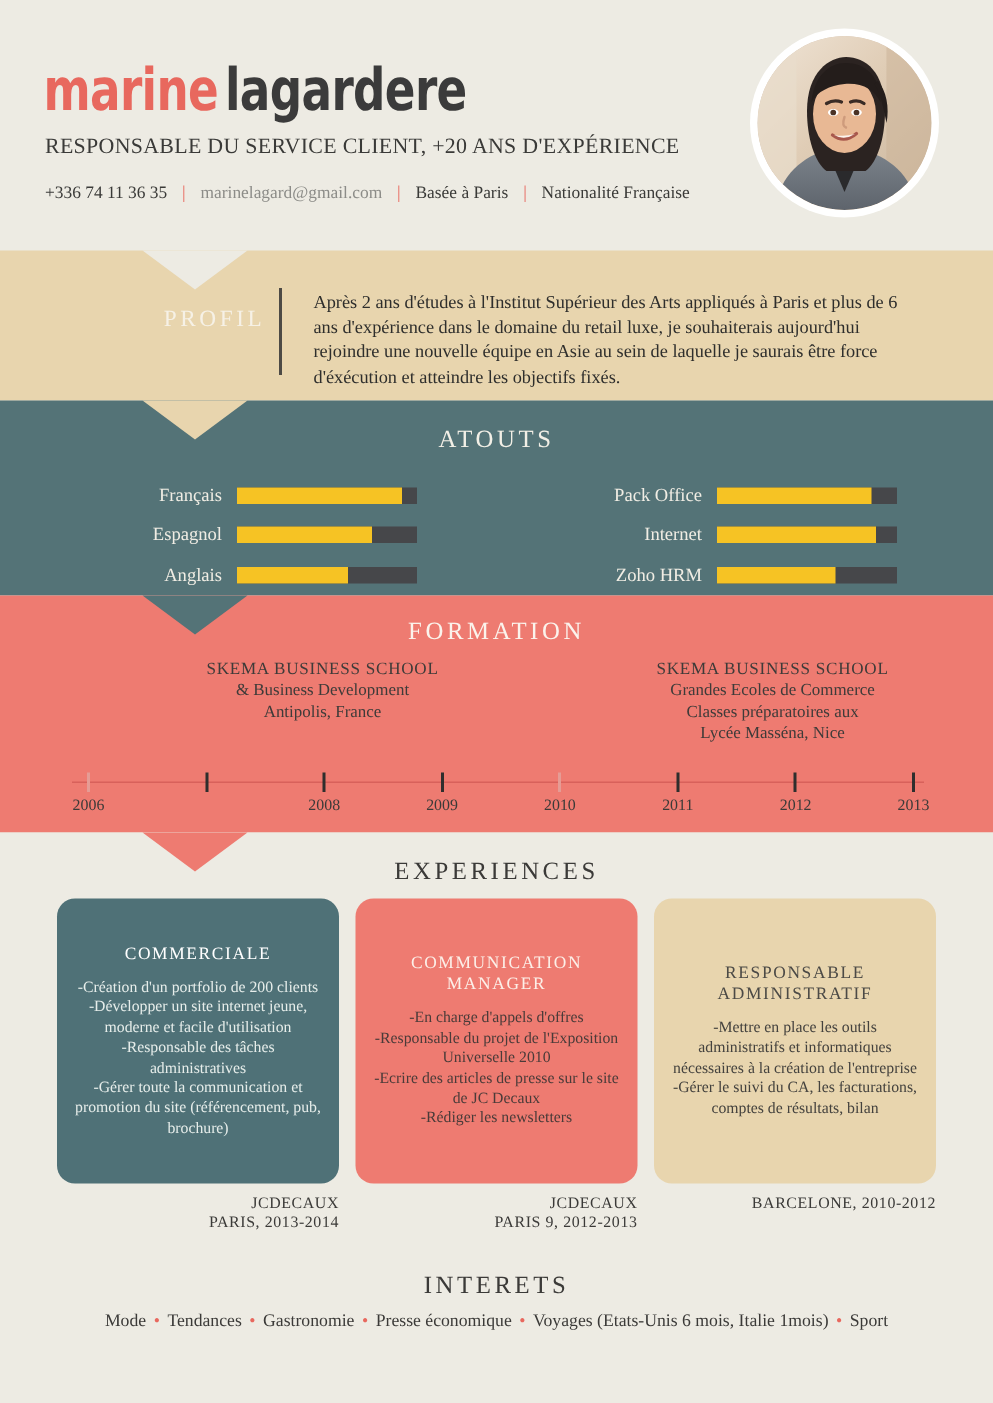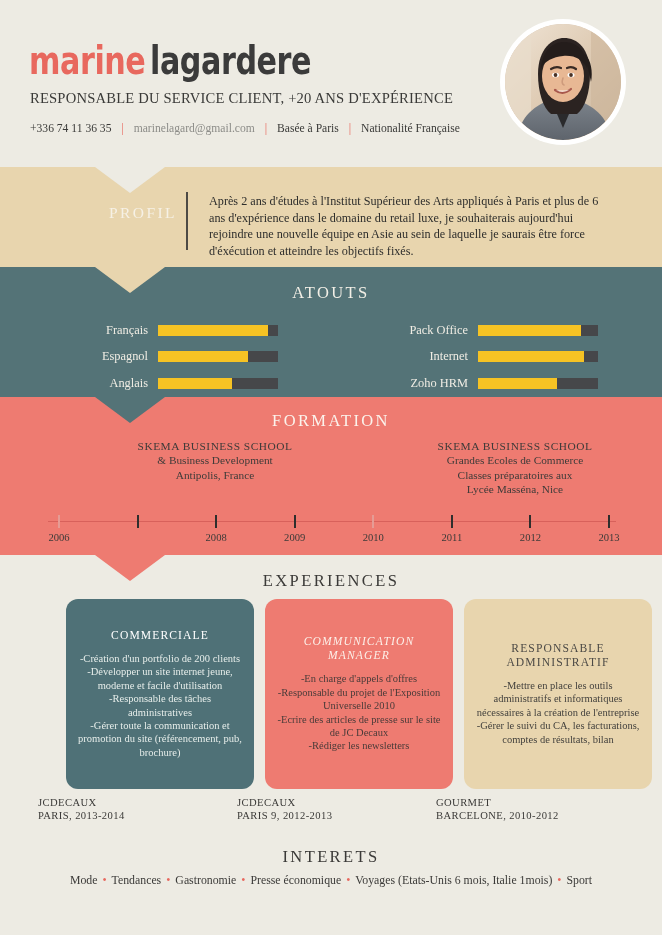--- a/index.html
+++ b/index.html
@@ -104,37 +104,37 @@
   #experiences .notch{border-top:26px solid #EE7B71;}
   #experiences .section-title{top:16px;color:#3B3A38;}
   .cards{position:absolute;top:44px;left:0;width:662px;height:236px;}
   .card-wrap{position:absolute;top:0;width:188px;}
   .card-wrap.c0{left:38px;}
   .card-wrap.c1{left:237px;}
   .card-wrap.c2{left:436px;}
   .card{
     width:188px;height:190px;border-radius:12px;
     box-sizing:border-box;padding:10px 11px;display:flex;flex-direction:column;
-    align-items:center;justify-content:center;margin-left:28px;
+    align-items:center;justify-content:center;
   }
   .card.teal{background:#4F7177;}
   .card.coral{background:#EE7B71;}
   .card.beige{background:#E8D5AE;}
   .card-title{
     font-size:11.6px;letter-spacing:1.1px;text-align:center;margin-bottom:9px;line-height:14px;
   }
   .card.teal .card-title{color:#FFFFFF;}
-  .card.coral .card-title{color:#FCEFE8;font-style:italic;}
+  .card.coral .card-title{color:#FCEFE8;}
   .card.beige .card-title{color:#4C4A46;}
   .card-body{font-size:10.5px;line-height:13.4px;text-align:center;}
   .card.teal .card-body{color:#E6EDEA;text-align:center;}
   .card.coral .card-body{color:#4A3B39;}
   .card.beige .card-body{color:#44423E;}
   .card-foot{
-    margin-top:7px;text-align:left;font-size:10.6px;line-height:13.4px;color:#3B3A38;letter-spacing:0.4px;
+    margin-top:7px;text-align:right;font-size:10.6px;line-height:13.4px;color:#3B3A38;letter-spacing:0.4px;
   }
 
   
   #interets{top:835px;height:100px;background:#EDEBE3;font-family:Liberation Serif, serif;}
   #interets .section-title{top:12px;color:#3B3A38;}
   .interests-line{
     position:absolute;top:38px;left:0;width:662px;text-align:center;
     font-size:11.8px;color:#3B3A38;
   }
   .interests-line .dot{color:#E8685E;margin:0 5px;}
@@ -328,21 +328,20 @@
           <div>PARIS 9, 2012-2013</div>
         </div>
       </div>
 
       <div class="card-wrap c2">
         <div class="card beige">
           <div class="card-title">RESPONSABLE ADMINISTRATIF</div>
           <div class="card-body">-Mettre en place les outils administratifs et informatiques nécessaires à la création de l'entreprise<br>-Gérer le suivi du CA, les facturations, comptes de résultats, bilan</div>
         </div>
         <div class="card-foot">
-          <div>GOURMET</div>
           <div>BARCELONE, 2010-2012</div>
         </div>
       </div>
     </div>
   </div>
 
   <div class="band" id="interets">
     <div class="section-title">INTERETS</div>
     <div class="interests-line" id="interests-line"><span>Mode</span><span class="dot">•</span><span>Tendances</span><span class="dot">•</span><span>Gastronomie</span><span class="dot">•</span><span>Presse économique</span><span class="dot">•</span><span>Voyages (Etats-Unis 6 mois, Italie 1mois)</span><span class="dot">•</span><span>Sport</span></div>
   </div>

